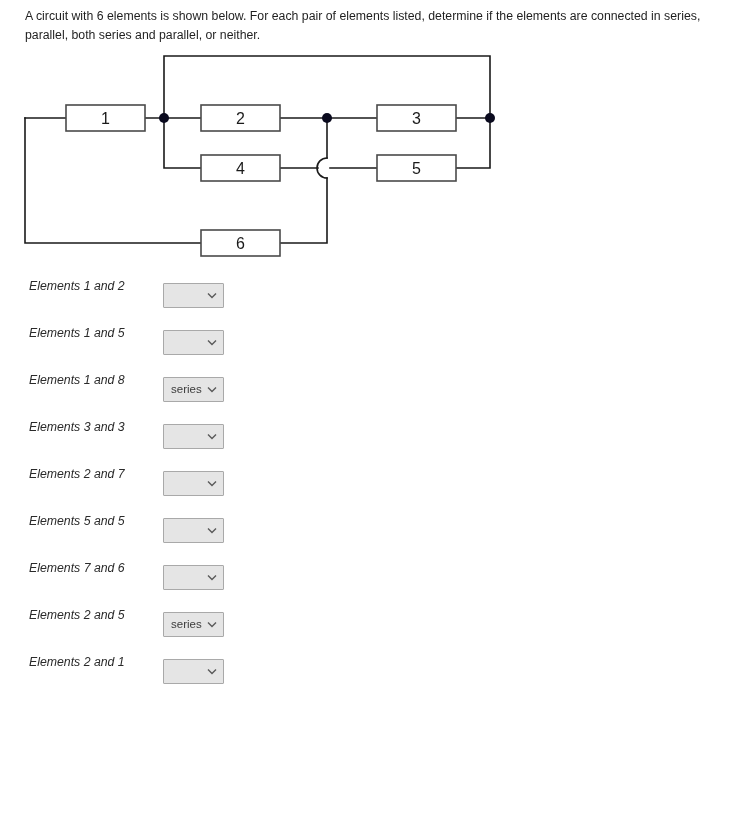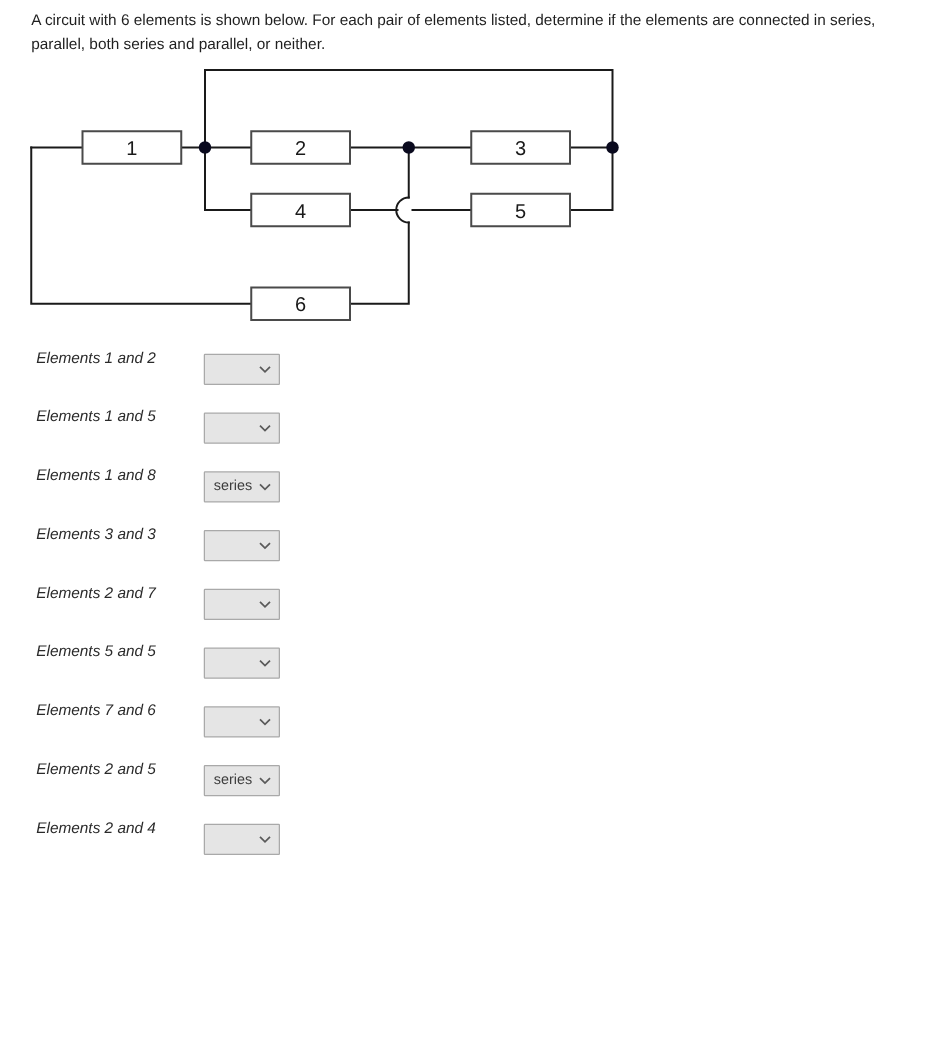--- a/index.html
+++ b/index.html
@@ -244,21 +244,21 @@
         <span class="dropdown-value">series</span>
         <span class="chevron">
           <svg viewBox="0 0 10 7" width="10" height="7">
               <path d="M1 1.5 L5 5.5 L9 1.5" fill="none" stroke="#5a5a5a" stroke-width="1.4"></path>
             </svg>
         </span>
       </div>
     </div>
 
     <div class="row">
-      <div class="row-label">Elements 2 and 4</div>
+      <div class="row-label">Elements 2 and 1</div>
       <div class="dropdown">
         <span class="dropdown-value"></span>
         <span class="chevron">
           <svg viewBox="0 0 10 7" width="10" height="7">
               <path d="M1 1.5 L5 5.5 L9 1.5" fill="none" stroke="#5a5a5a" stroke-width="1.4"></path>
             </svg>
         </span>
       </div>
     </div>
 

